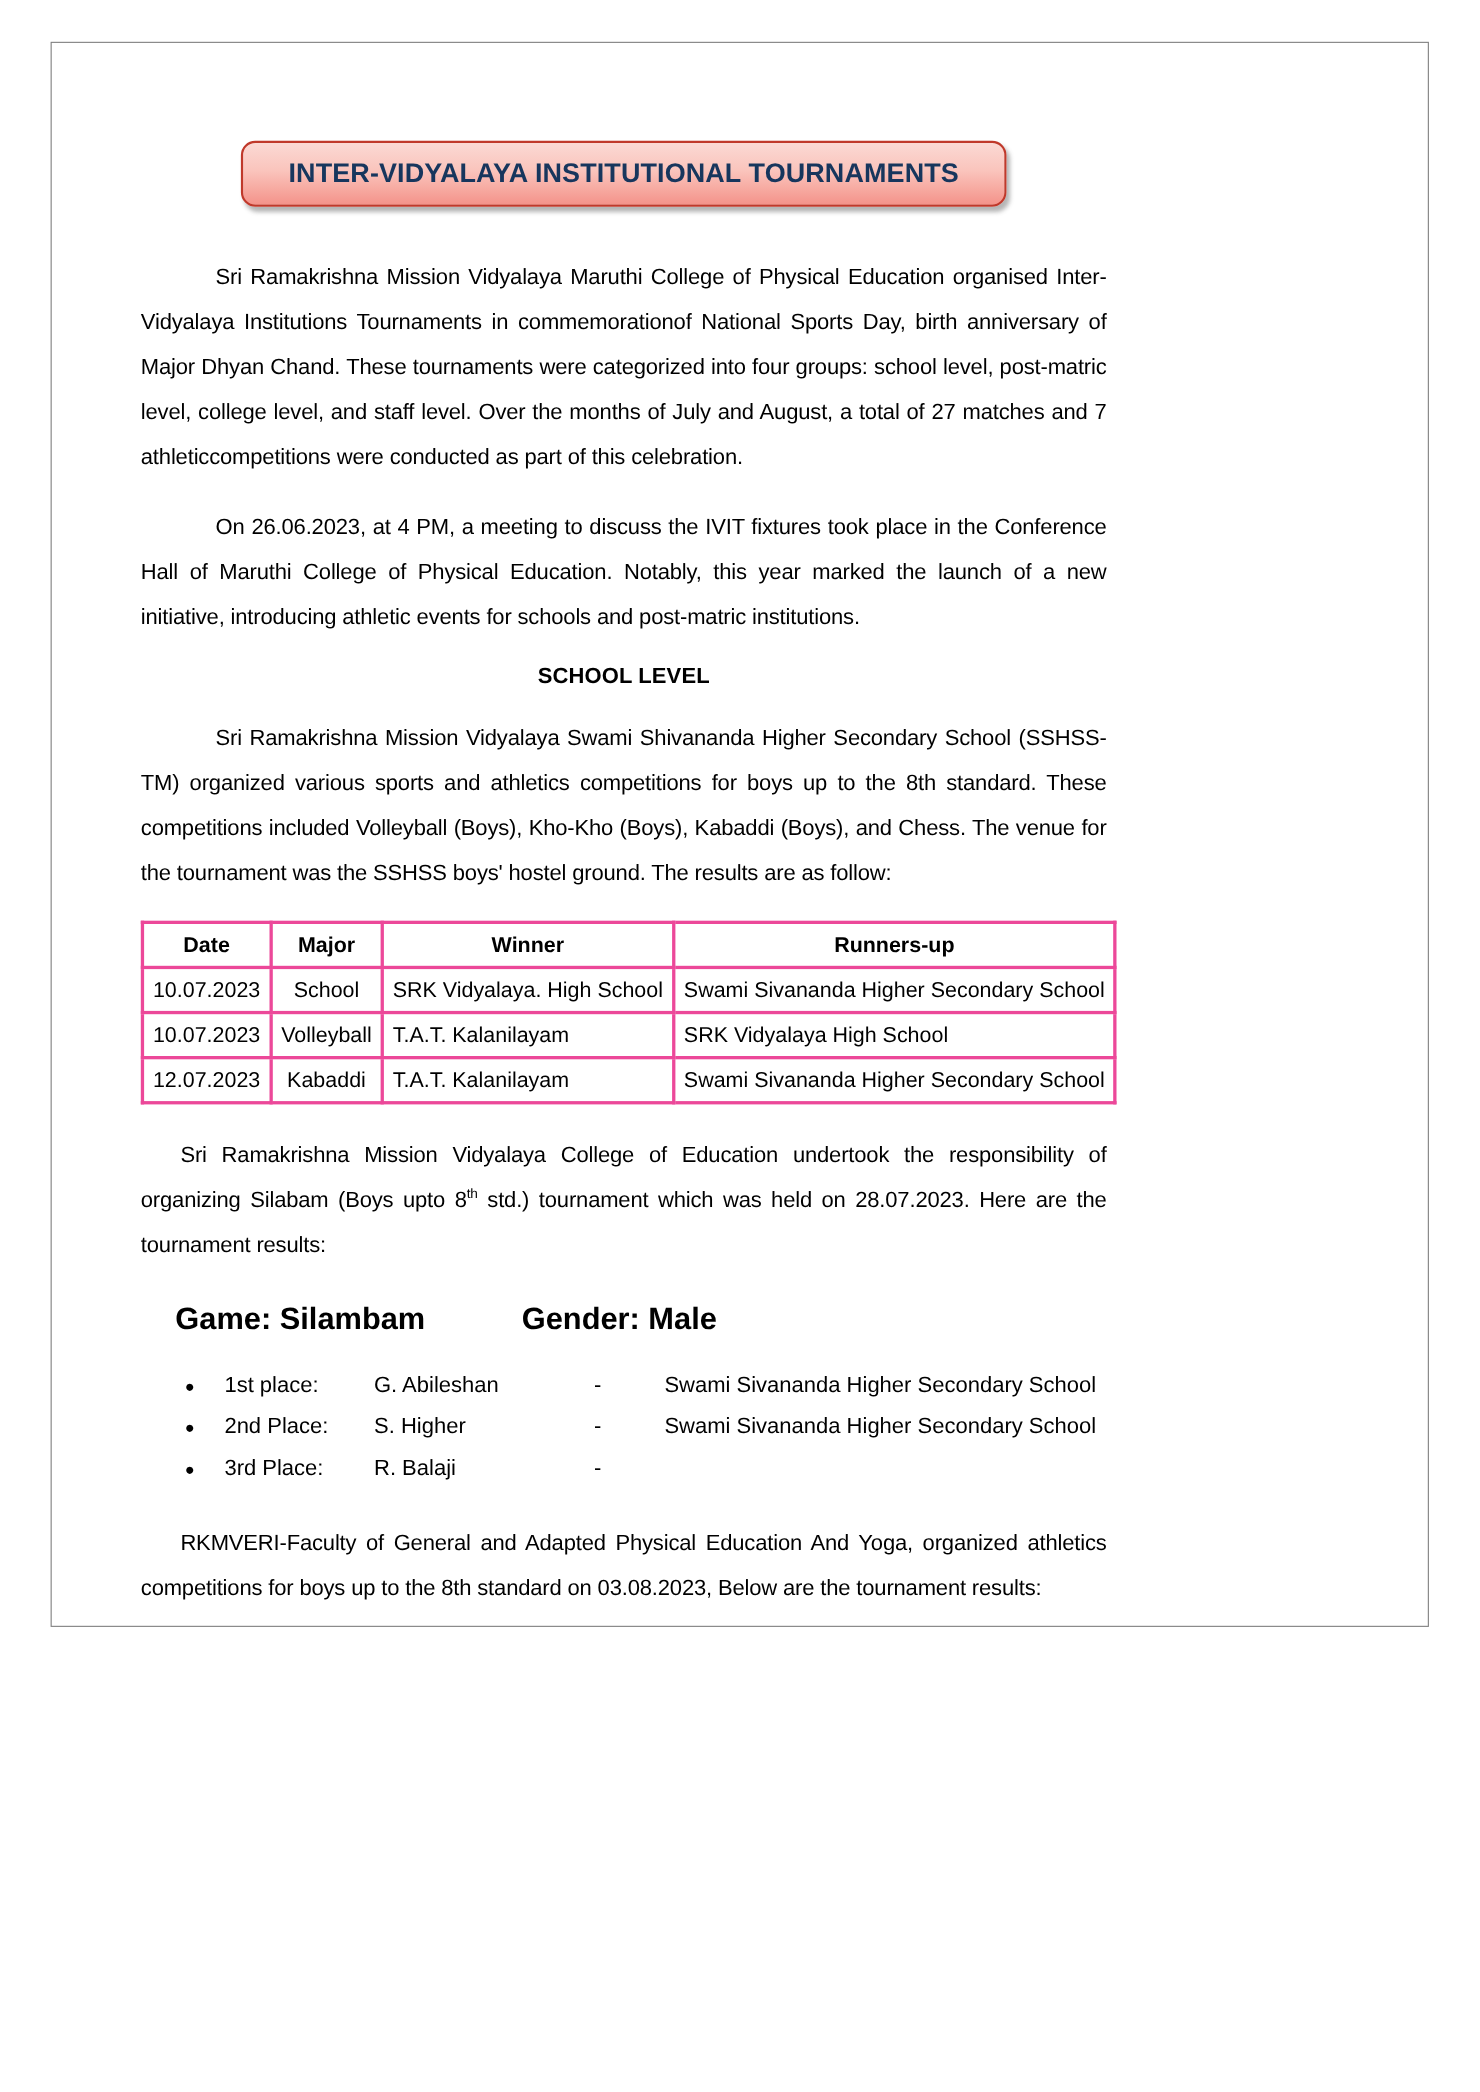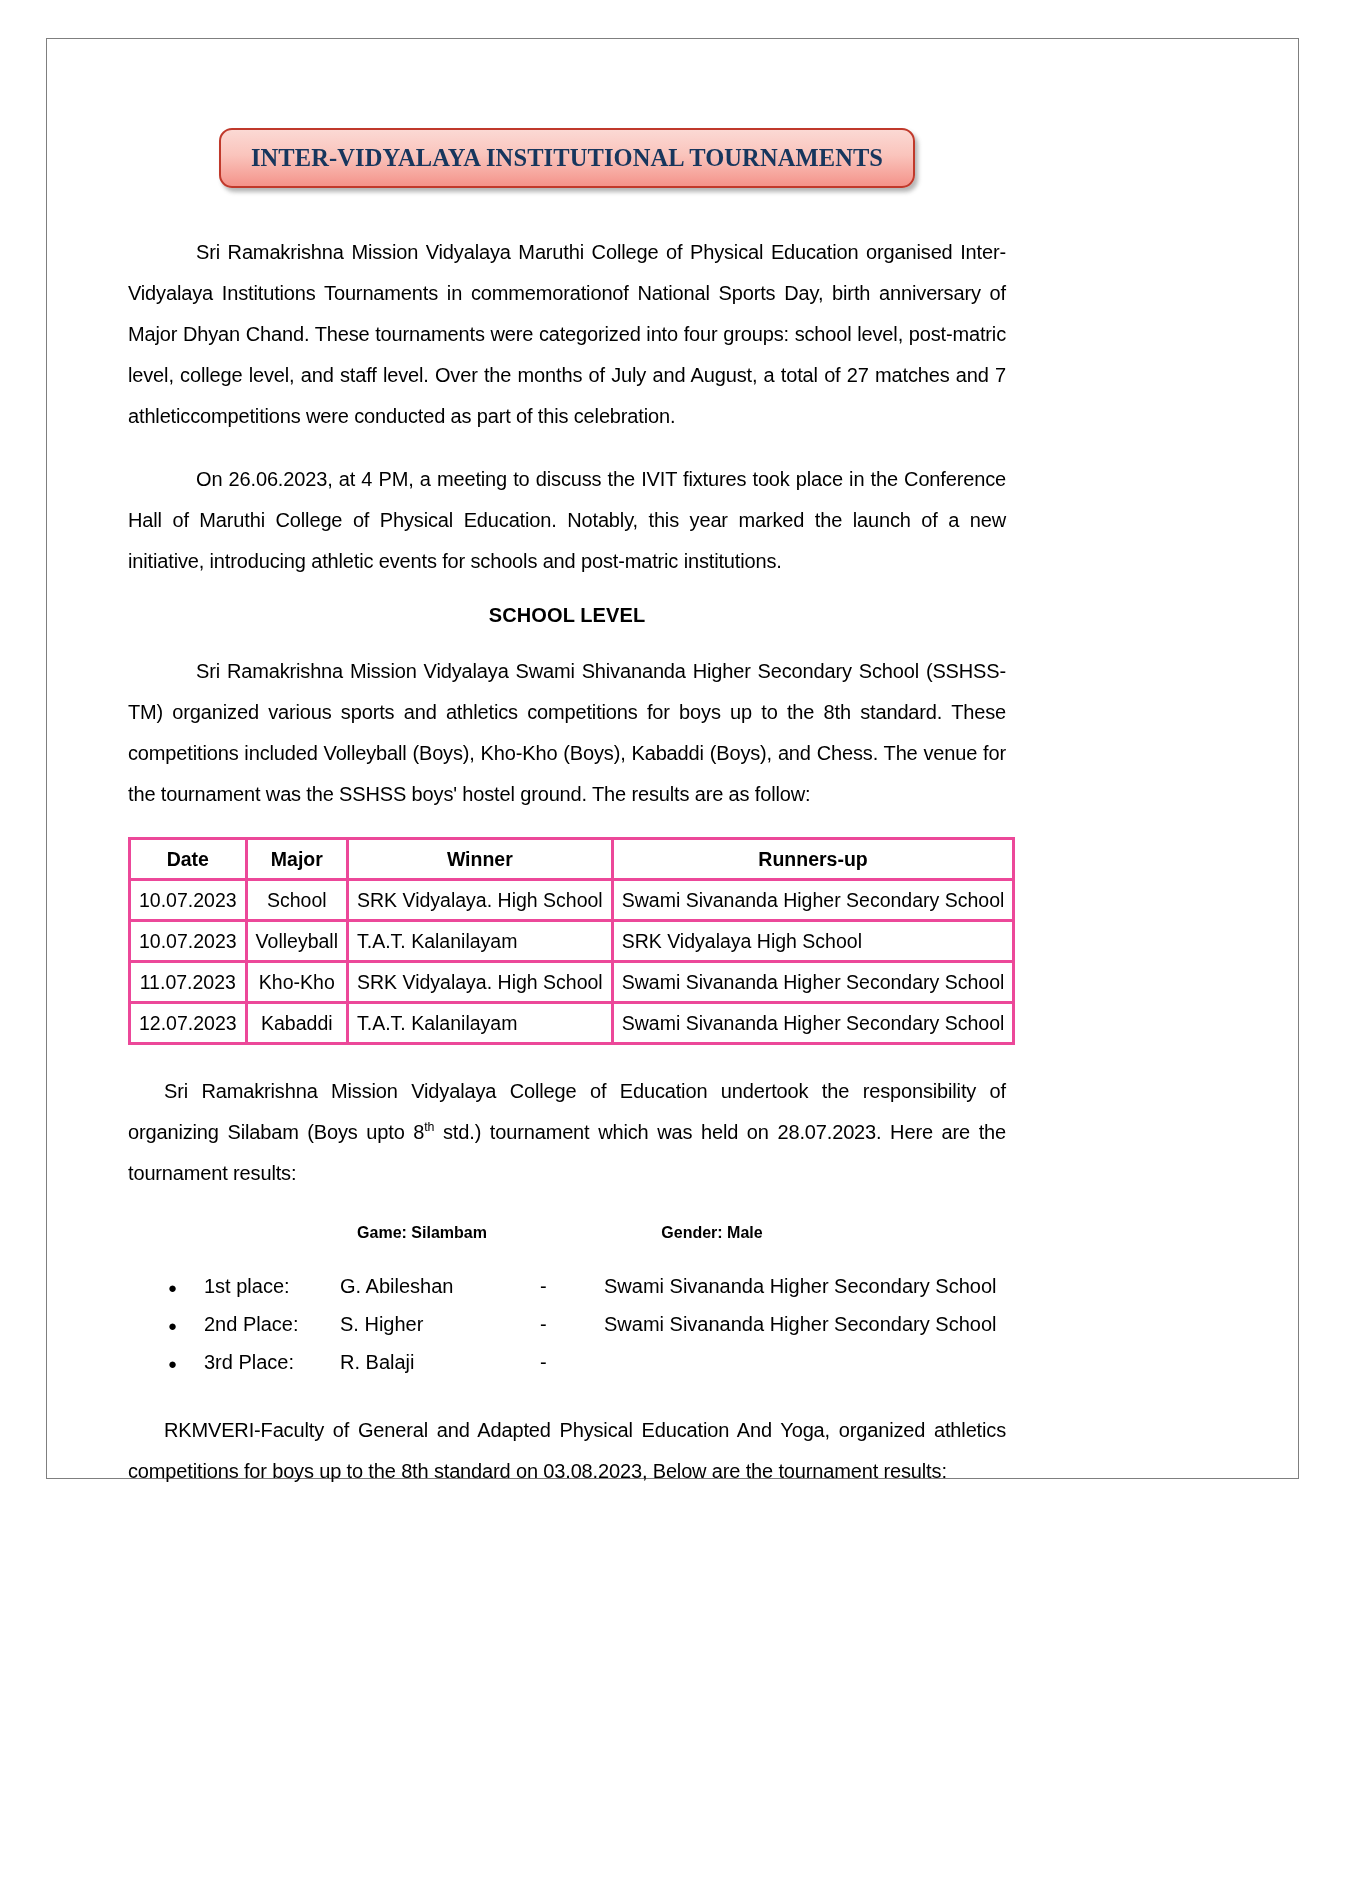--- a/index.html
+++ b/index.html
@@ -42,21 +42,21 @@
     display: flex;
     align-items: center;
     justify-content: center;
     border: 2px solid #c0392b;
     border-radius: 13px;
     background: linear-gradient(to bottom, #fbd9d4 0%, #fac4bc 45%, #f4938a 100%);
     box-shadow: 3px 4px 4px rgba(90,90,90,0.45);
     box-sizing: border-box;
   }
   .title-text {
-    font-family: Liberation Serif, serif;
+    font-family: Liberation Sans, sans-serif;
     font-size: 24.5px;
     font-weight: bold;
     color: #17365d;
     letter-spacing: 0.1px;
     white-space: nowrap;
   }
 
   
   p.body {
     font-size: 20px;
@@ -101,24 +101,23 @@
     text-align: center;
   }
   .col-date  { width: 124px; text-align: center; }
   .col-game  { width: 104px; text-align: center; }
   .col-win   { width: 258px; text-align: left; }
   .col-run   { width: 386px; text-align: left; }
 
   
   .game-gender {
     margin: 30px 0 26px 0;
-    font-size: 16px;
-    font-weight: bold;
-    display: flex;
-    justify-content: center;
+    font-size: 28px;
+    font-weight: bold;
+    display: flex;
     gap: 0px;
   }
   .gg-game   { width: 290px; text-align: center; }
   .gg-gender { width: 290px; text-align: center; }
 
   
   ul.places {
     list-style: none;
     margin: 0 0 28px 0;
     padding: 0 0 0 40px;
@@ -175,26 +174,20 @@
         <td class="col-date">10.07.2023</td>
         <td class="col-game">School</td>
         <td class="col-win">SRK  Vidyalaya. High School</td>
         <td class="col-run">Swami Sivananda Higher Secondary School</td>
       </tr>
       <tr>
         <td class="col-date">10.07.2023</td>
         <td class="col-game">Volleyball</td>
         <td class="col-win">T.A.T. Kalanilayam</td>
         <td class="col-run">SRK  Vidyalaya High School</td>
-      </tr>
-      <tr>
-        <td class="col-date">11.07.2023</td>
-        <td class="col-game">Kho-Kho</td>
-        <td class="col-win">SRK  Vidyalaya. High School</td>
-        <td class="col-run">Swami Sivananda Higher Secondary School</td>
       </tr>
       <tr>
         <td class="col-date">12.07.2023</td>
         <td class="col-game">Kabaddi</td>
         <td class="col-win">T.A.T. Kalanilayam</td>
         <td class="col-run">Swami Sivananda Higher Secondary School</td>
       </tr>
     </tbody>
   </table>
 

